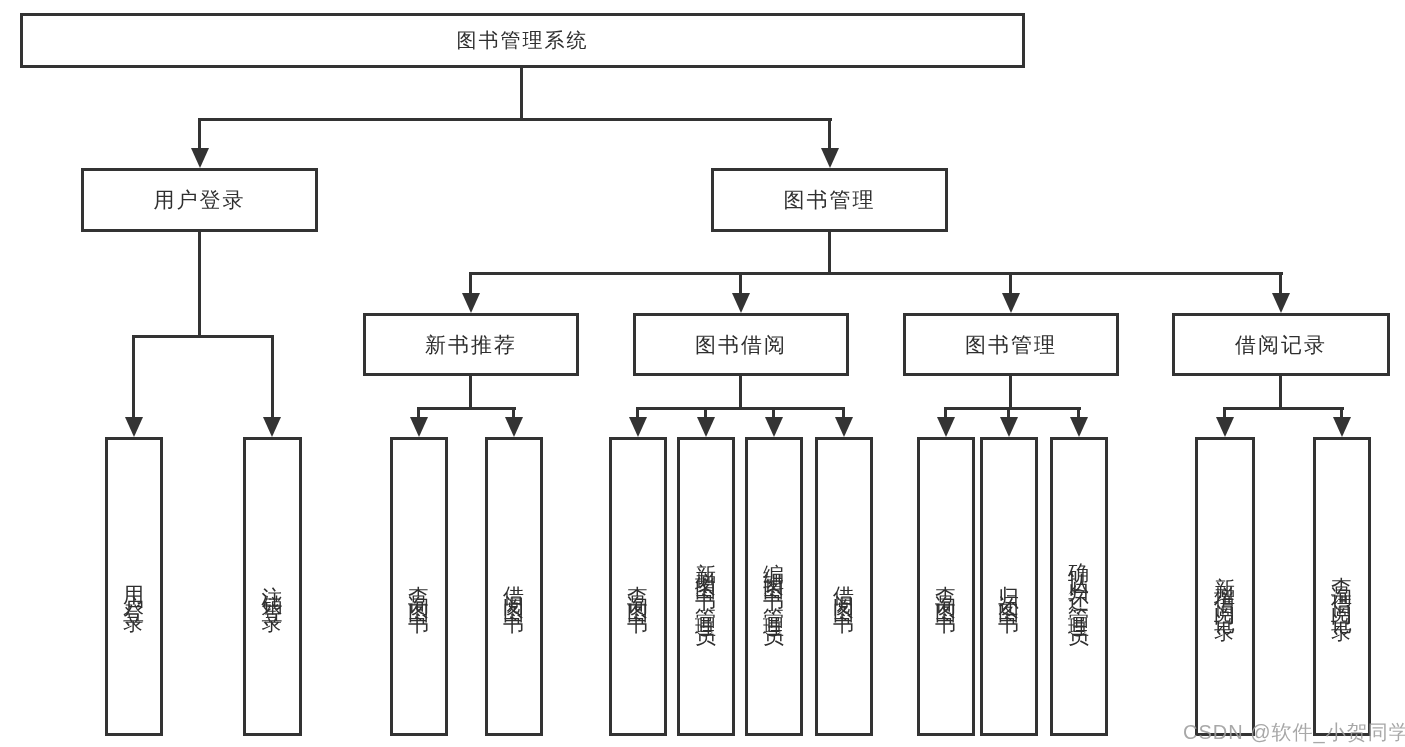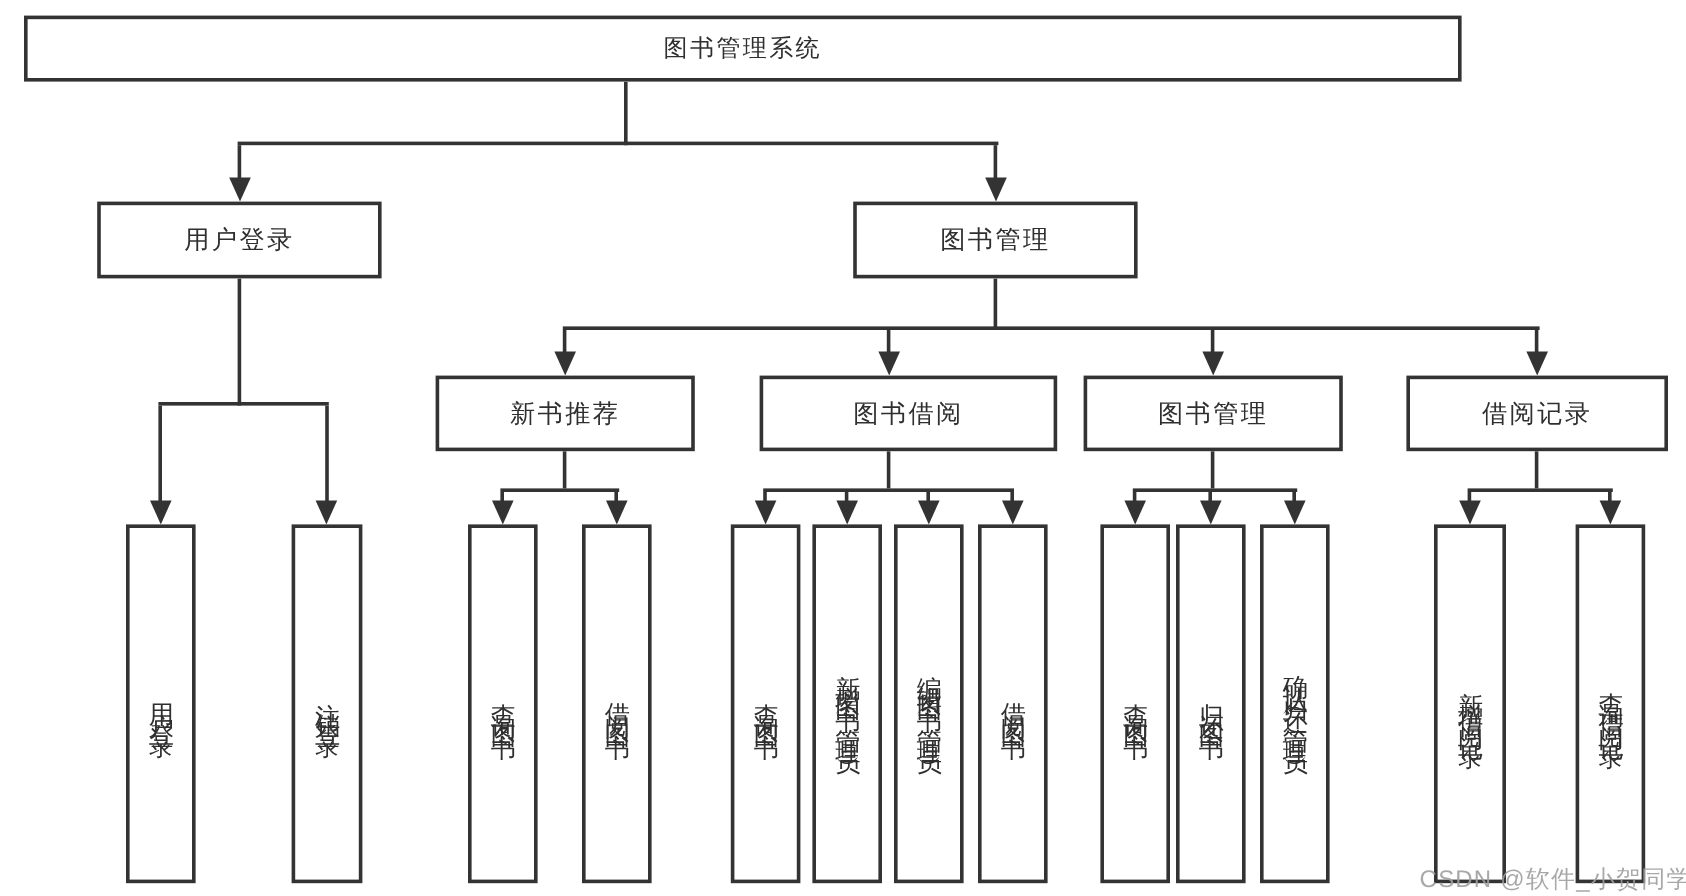--- a/index.html
+++ b/index.html
@@ -74,35 +74,35 @@
   <div class="ln" style="left:1077px;top:410px;width:3px;height:9px"></div>
   <div class="ah" style="left:1070px;top:417px"></div>
 
   <div class="ln" style="left:1279px;top:376px;width:3px;height:31px"></div>
   <div class="ln" style="left:1223px;top:407px;width:121px;height:3px"></div>
   <div class="ln" style="left:1223px;top:410px;width:3px;height:9px"></div>
   <div class="ah" style="left:1216px;top:417px"></div>
   <div class="ln" style="left:1340px;top:410px;width:3px;height:9px"></div>
   <div class="ah" style="left:1333px;top:417px"></div>
 
-  <div class="bx bh bh-root" style="left:20px;top:13px;width:1198px;height:55px">
+  <div class="bx bh bh-root" style="left:20px;top:13px;width:1005px;height:55px">
     <span>图书管理系统</span>
   </div>
 
   <div class="bx bh" style="left:81px;top:168px;width:237px;height:64px">
     <span>用户登录</span>
   </div>
   <div class="bx bh" style="left:711px;top:168px;width:237px;height:64px">
     <span>图书管理</span>
   </div>
 
   <div class="bx bh" style="left:363px;top:313px;width:216px;height:63px">
     <span>新书推荐</span>
   </div>
-  <div class="bx bh" style="left:633px;top:313px;width:248px;height:63px">
+  <div class="bx bh" style="left:633px;top:313px;width:216px;height:63px">
     <span>图书借阅</span>
   </div>
   <div class="bx bh" style="left:903px;top:313px;width:216px;height:63px">
     <span>图书管理</span>
   </div>
   <div class="bx bh" style="left:1172px;top:313px;width:218px;height:63px">
     <span>借阅记录</span>
   </div>
 
   <div class="bx bv" style="left:105px;top:437px;width:58px;height:299px">

